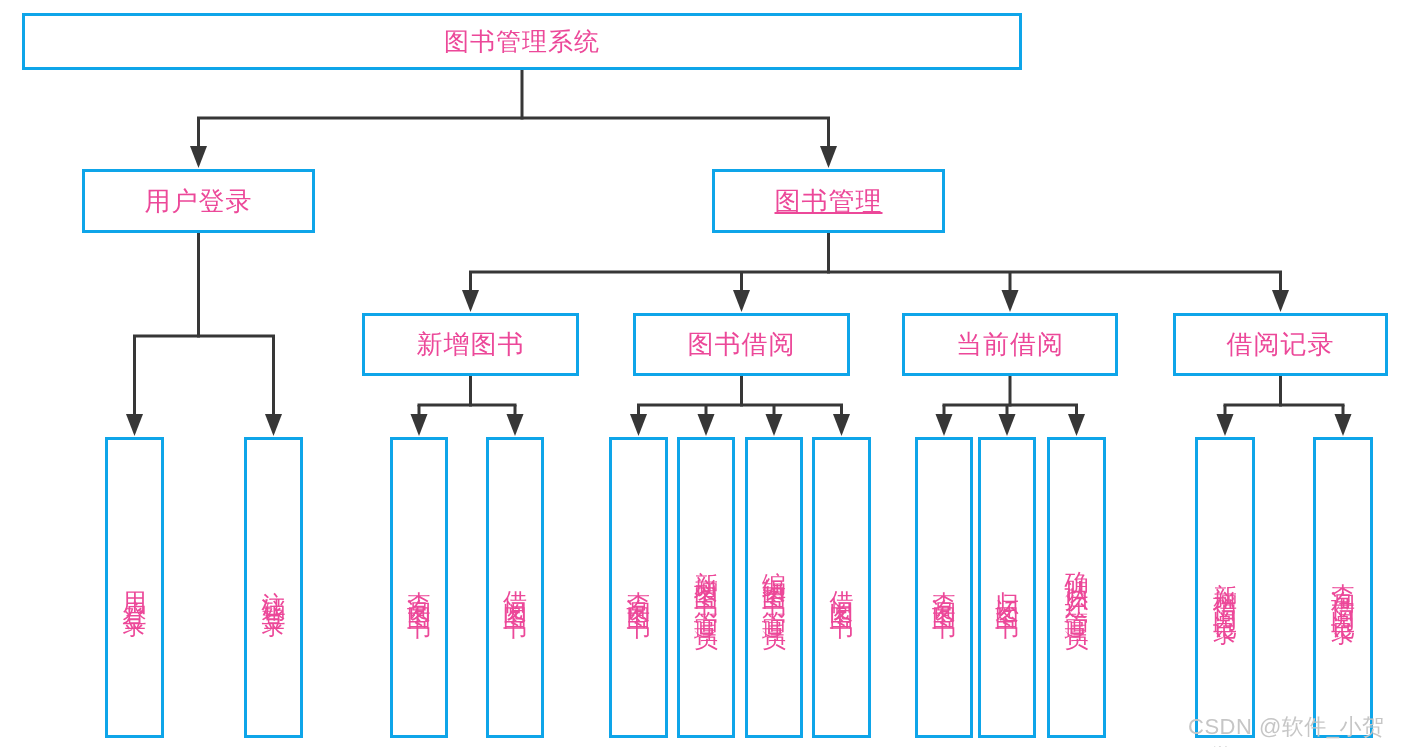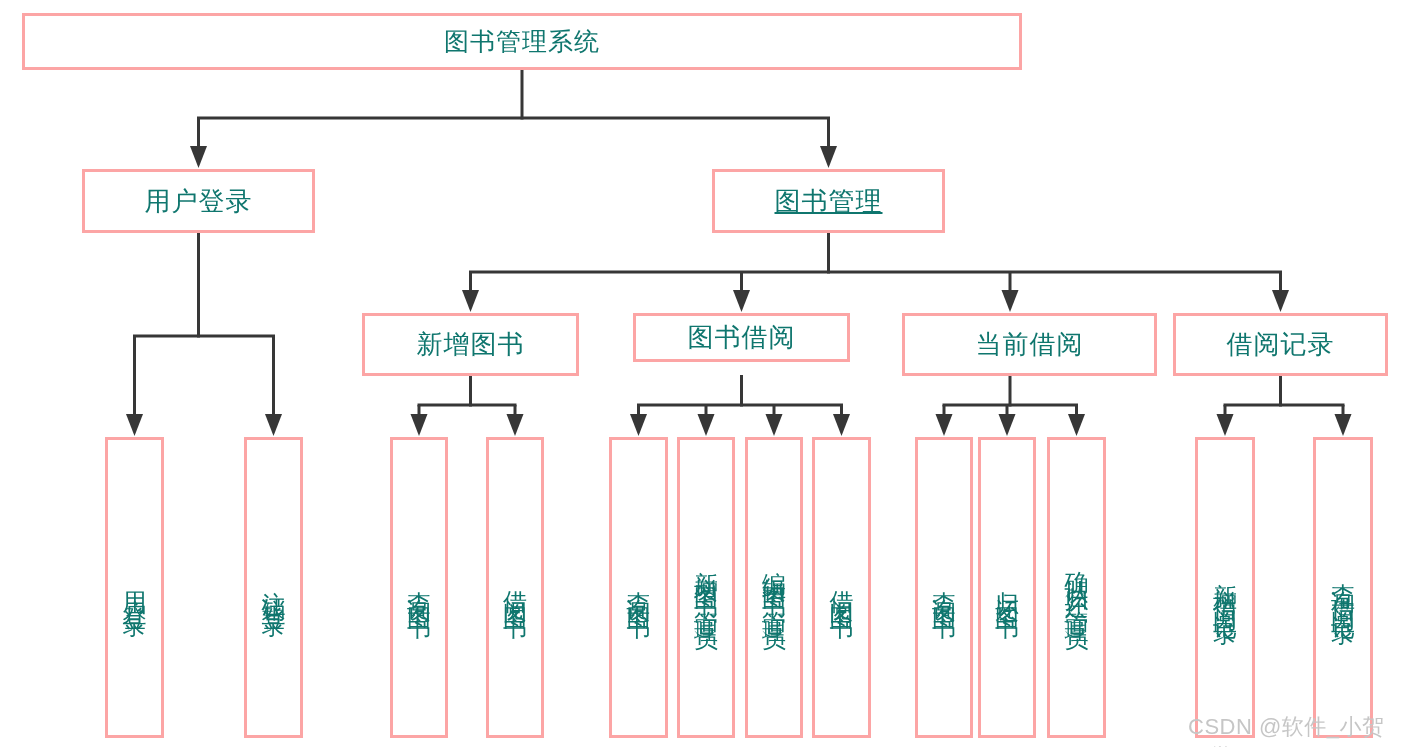--- a/index.html
+++ b/index.html
@@ -19,23 +19,23 @@
     position: absolute;
     left: 0;
     top: 0;
     width: 1405px;
     height: 747px;
     pointer-events: none;
   }
   .node {
     position: absolute;
     box-sizing: border-box;
-    border: 3px solid #fca5a5;
+    border: 3px solid #0ea5e9;
     background: #ffffff;
-    color: #0f766e;
+    color: #ec4899;
     display: flex;
     align-items: center;
     justify-content: center;
     text-align: center;
     white-space: nowrap;
   }
   .h-node {
     font-size: 26px;
     letter-spacing: 1px;
   }
@@ -130,22 +130,22 @@
       <path d="M1334.5 414 L1351.5 414 L1343 436 Z"></path>
     </g>
   </svg>
 
   <div class="node h-node root-node" style="left:22px; top:13px; width:1000px; height:57px;">图书管理系统</div>
 
   <div class="node h-node" style="left:82px; top:169px; width:233px; height:64px;">用户登录</div>
   <div class="node h-node" style="left:712px; top:169px; width:233px; height:64px;text-decoration:underline;">图书管理</div>
 
   <div class="node h-node" style="left:362px; top:313px; width:217px; height:63px;">新增图书</div>
-  <div class="node h-node" style="left:633px; top:313px; width:217px; height:49px;text-align:center;">图书借阅</div>
-  <div class="node h-node" style="left:902px; top:313px; width:255px; height:63px;">当前借阅</div>
+  <div class="node h-node" style="left:633px; top:313px; width:217px; height:63px;text-align:center;">图书借阅</div>
+  <div class="node h-node" style="left:902px; top:313px; width:216px; height:63px;">当前借阅</div>
   <div class="node h-node" style="left:1173px; top:313px; width:215px; height:63px;">借阅记录</div>
 
   <div class="node leaf" style="left:105px; top:437px; width:59px; height:301px;">用户登录</div>
   <div class="node leaf" style="left:244px; top:437px; width:59px; height:301px;">注销登录</div>
 
   <div class="node leaf" style="left:390px; top:437px; width:58px; height:301px;">查询图书</div>
   <div class="node leaf" style="left:486px; top:437px; width:58px; height:301px;">借阅图书</div>
 
   <div class="node leaf" style="left:609px; top:437px; width:59px; height:301px;">查询图书</div>
   <div class="node leaf" style="left:677px; top:437px; width:58px; height:301px;">新增图书（管理员）</div>

